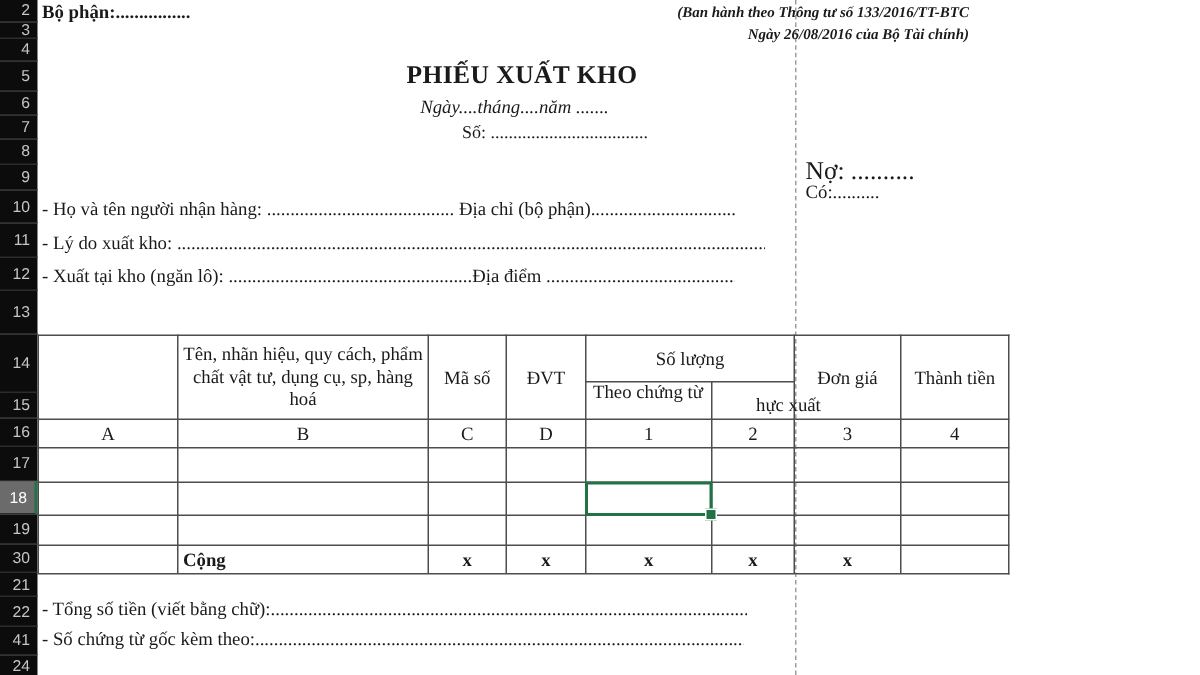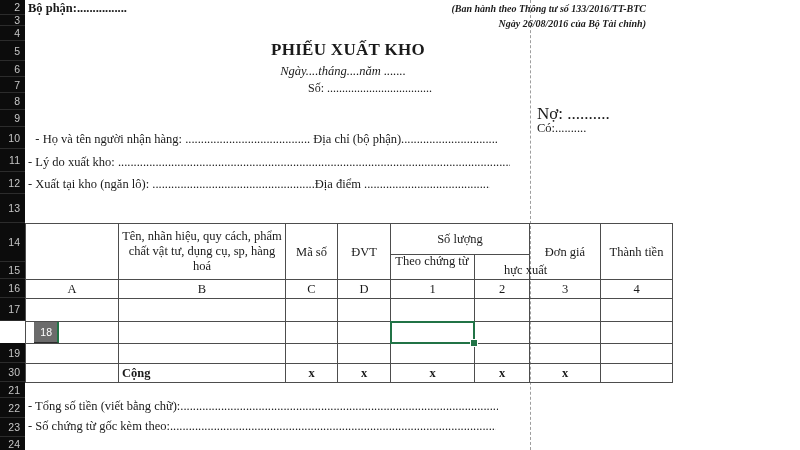--- a/index.html
+++ b/index.html
@@ -1,28 +1,28 @@
 <!DOCTYPE html>
 <html><head>
 <meta charset="utf-8">
 <style>
   html,body{margin:0;padding:0;background:#fff;}
   #screen{position:relative;width:800px;height:450px;background:#ffffff;overflow:hidden;
           font-family:"Liberation Serif",serif;color:#1a1a1a;}
   .abs{position:absolute;}
-  .serif{font-family:"Liberation Serif",serif;color:#1a1a1a;text-align:right;}
+  .serif{font-family:"Liberation Serif",serif;color:#1a1a1a;}
   .cell{position:absolute;display:flex;align-items:center;justify-content:center;
         text-align:center;font-size:12.5px;line-height:14px;color:#1a1a1a;}
   .vl{position:absolute;width:1px;background:#4d4d4d;}
   .hl{position:absolute;height:1px;background:#4d4d4d;}
   .rh{position:absolute;left:0;width:25px;background:#0c0c0c;color:#c6c6c6;
       font-family:"Liberation Sans",sans-serif;font-size:10.5px;
       display:flex;align-items:center;justify-content:flex-end;
       padding-right:5px;box-sizing:border-box;border-bottom:1px solid #2c2c2c;}
-  .rh.sel{background:#6b6b6b;color:#ffffff;border-right:2px solid #217346;margin-left:34px;}
+  .rh.sel{background:#6b6b6b;color:#ffffff;border-right:2px solid #217346;}
   .dotline{position:absolute;font-size:12.5px;white-space:nowrap;overflow:hidden;}
   .pagebreak{position:absolute;border-left:1px dashed #9e9e9e;width:0;}
   .selbox{position:absolute;border:2px solid #217346;box-sizing:border-box;background:transparent;}
   .selhandle{position:absolute;width:6px;height:6px;background:#217346;border:1px solid #ffffff;box-sizing:content-box;}
 </style>
 </head>
 <body>
 
 <div id="screen">
 
@@ -42,21 +42,21 @@
   <div class="rh" style="top:194px;height:29px">13</div>
   <div class="rh" style="top:223px;height:39px">14</div>
   <div class="rh" style="top:262px;height:17px">15</div>
   <div class="rh" style="top:279px;height:19px">16</div>
   <div class="rh" style="top:298px;height:23px">17</div>
   <div class="rh sel" style="top:321px;height:22px">18</div>
   <div class="rh" style="top:343px;height:20px">19</div>
   <div class="rh" style="top:363px;height:19px">30</div>
   <div class="rh" style="top:382px;height:16px">21</div>
   <div class="rh" style="top:398px;height:20px">22</div>
-  <div class="rh" style="top:418px;height:19px">23</div>
+  <div class="rh" style="top:418px;height:19px">41</div>
   <div class="rh" style="top:437px;height:13px;border-bottom:none">24</div>
 
   <div class="abs serif" style="left:28px;top:1px;font-size:12.5px;font-weight:bold;white-space:nowrap;">Bộ phận:................</div>
 
   <div class="abs serif" style="left:380px;top:1px;width:266px;text-align:right;font-size:10px;font-weight:bold;font-style:italic;line-height:15px;">
     <div>(Ban hành theo Thông tư số 133/2016/TT-BTC</div>
     <div>Ngày 26/08/2016 của Bộ Tài chính)</div>
   </div>
 
   <div class="abs serif" style="left:233px;top:40px;width:230px;text-align:center;font-size:17px;font-weight:bold;letter-spacing:0.3px;">PHIẾU XUẤT KHO</div>

